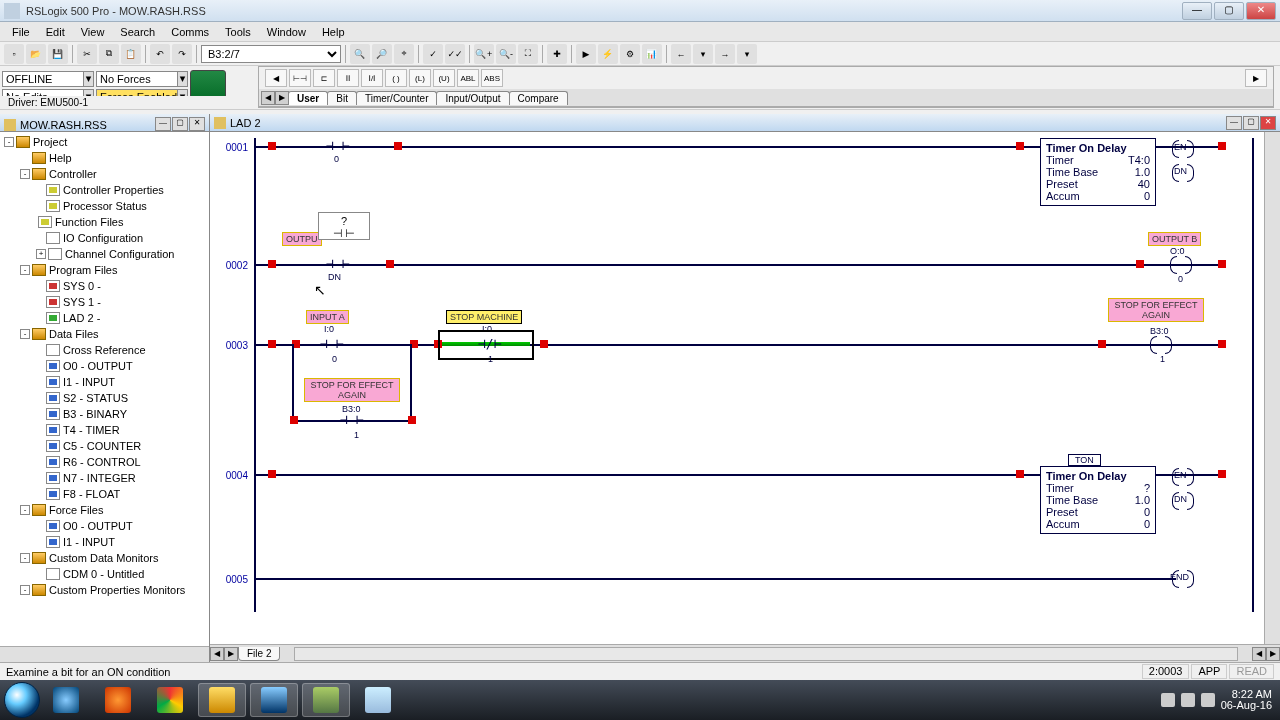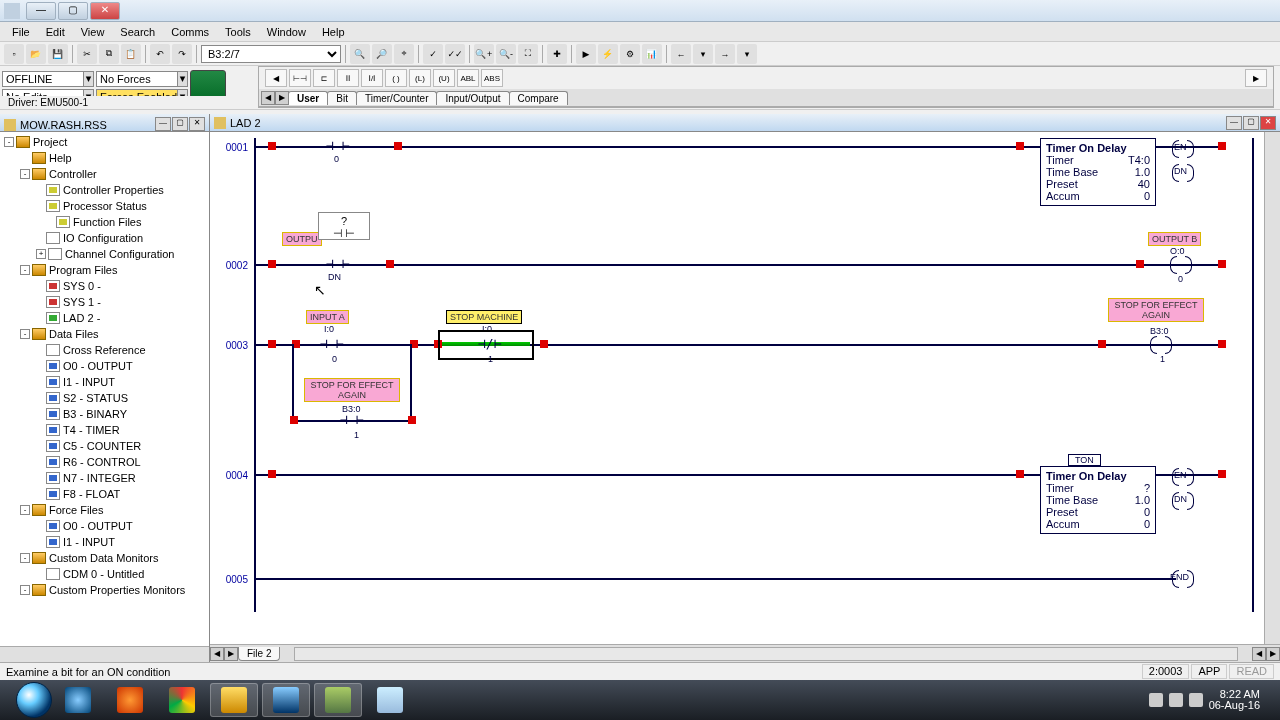--- a/index.html
+++ b/index.html
@@ -103,34 +103,35 @@
 .ladder-bottom .filetab { background: #f8f8f8; border: 1px solid #888; border-radius: 0 0 4px 4px; border-top: none; padding: 1px 8px; font-size: 10px; }
 .ladder-bottom .scrollbar { flex: 1; height: 14px; background: #e8e8e8; margin: 0 14px; border: 1px solid #aaa; }
 .ladder-scroll-v { position: absolute; right: 0; top: 18px; bottom: 18px; width: 16px; background: #e0e0e0; border-left: 1px solid #aaa; }
 
 
 .statusbar { height: 18px; background: #f0f0f0; border-top: 1px solid #aaa; display: flex; align-items: center; padding: 0 6px; font-size: 10px; }
 .statusbar .cell { border: 1px solid #ccc; padding: 0 6px; height: 15px; line-height: 13px; margin-left: 2px; }
 .statusbar .spacer { flex: 1; }
 
 
-.taskbar { height: 40px; background: linear-gradient(#444c58, #2a3038 60%, #1a1e24); display: flex; align-items: center; padding: 0 16px; }
+.taskbar { height: 40px; background: linear-gradient(#444c58, #2a3038 60%, #1a1e24); display: flex; align-items: center; padding: 0 4px; }
 .start-orb { width: 36px; height: 36px; border-radius: 50%; background: radial-gradient(circle at 35% 35%, #fff, #6cf 30%, #036 70%); border: 1px solid #024; cursor: pointer; }
 .task-item { width: 48px; height: 34px; margin: 0 2px; border-radius: 3px; cursor: pointer; display: flex; align-items: center; justify-content: center; }
 .task-item.active { background: rgba(255,255,255,0.18); box-shadow: inset 0 0 0 1px rgba(255,255,255,0.25); }
 .task-icon { width: 26px; height: 26px; border-radius: 3px; }
 .tray { margin-left: auto; display: flex; align-items: center; color: #fff; font-size: 10px; gap: 6px; padding-right: 4px; }
 .tray .clock { text-align: right; line-height: 11px; }
 .tray-icon { width: 14px; height: 14px; background: #ccc; border-radius: 2px; }
 </style>
 </head>
 <body>
 
 <div class="titlebar">
   <div class="icon"></div>
+  <div class="title">RSLogix 500 Pro - MOW.RASH.RSS</div>
   <div class="window-btns">
     <div class="window-btn">—</div>
     <div class="window-btn">▢</div>
     <div class="window-btn close">✕</div>
   </div>
 </div>
 
 <div class="menubar">
   <div class="menu-item">File</div>
   <div class="menu-item">Edit</div>
@@ -270,21 +271,21 @@
           <span>Controller</span>
         </div>
       <div class="tree-node" style="padding-left:46px">
           <div class="tree-icon file yellow"></div>
           <span>Controller Properties</span>
         </div>
       <div class="tree-node" style="padding-left:46px">
           <div class="tree-icon file yellow"></div>
           <span>Processor Status</span>
         </div>
-      <div class="tree-node" style="padding-left:56px">
+      <div class="tree-node" style="padding-left:38px">
           <div class="tree-icon file yellow"></div>
           <span>Function Files</span>
         </div>
       <div class="tree-node" style="padding-left:46px">
           <div class="tree-icon file"></div>
           <span>IO Configuration</span>
         </div>
       <div class="tree-node" style="padding-left:36px">
           <div class="tree-toggle">+</div>
           <div class="tree-icon file"></div>

